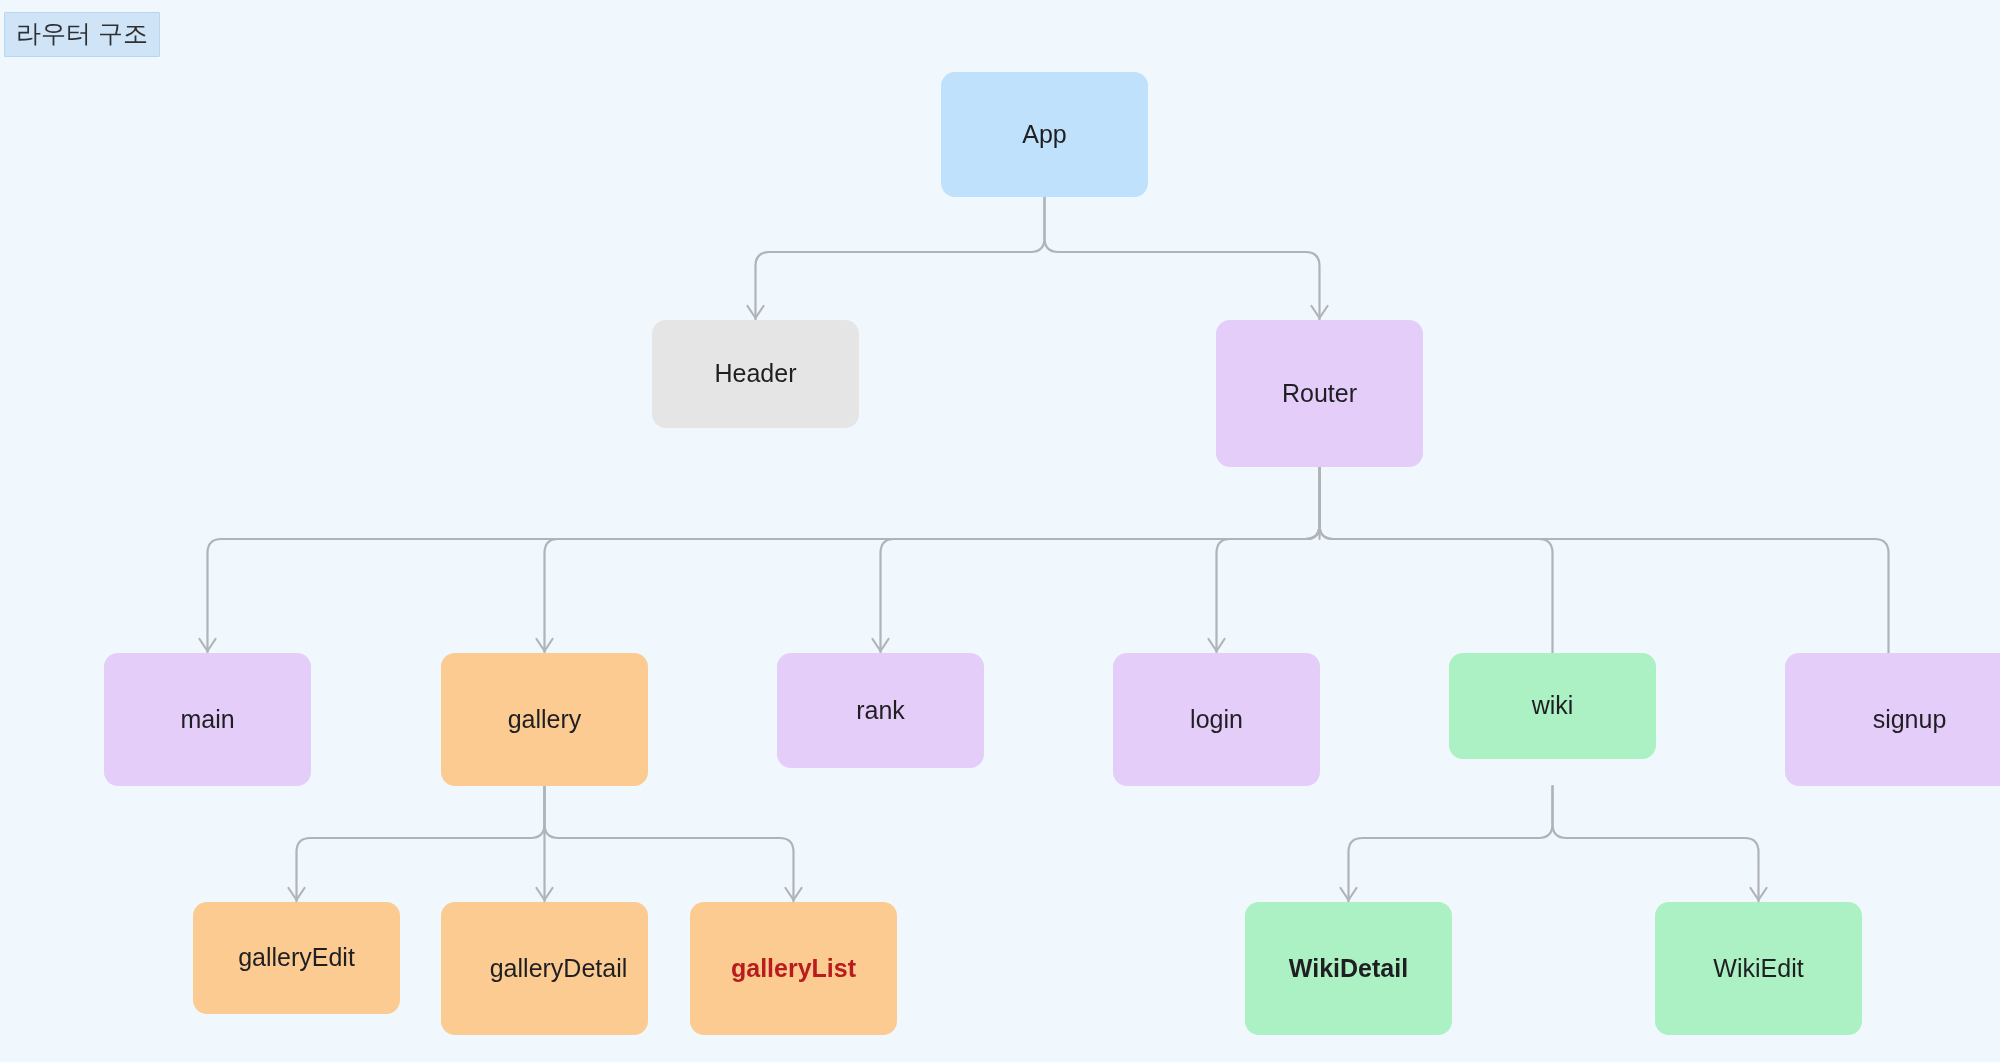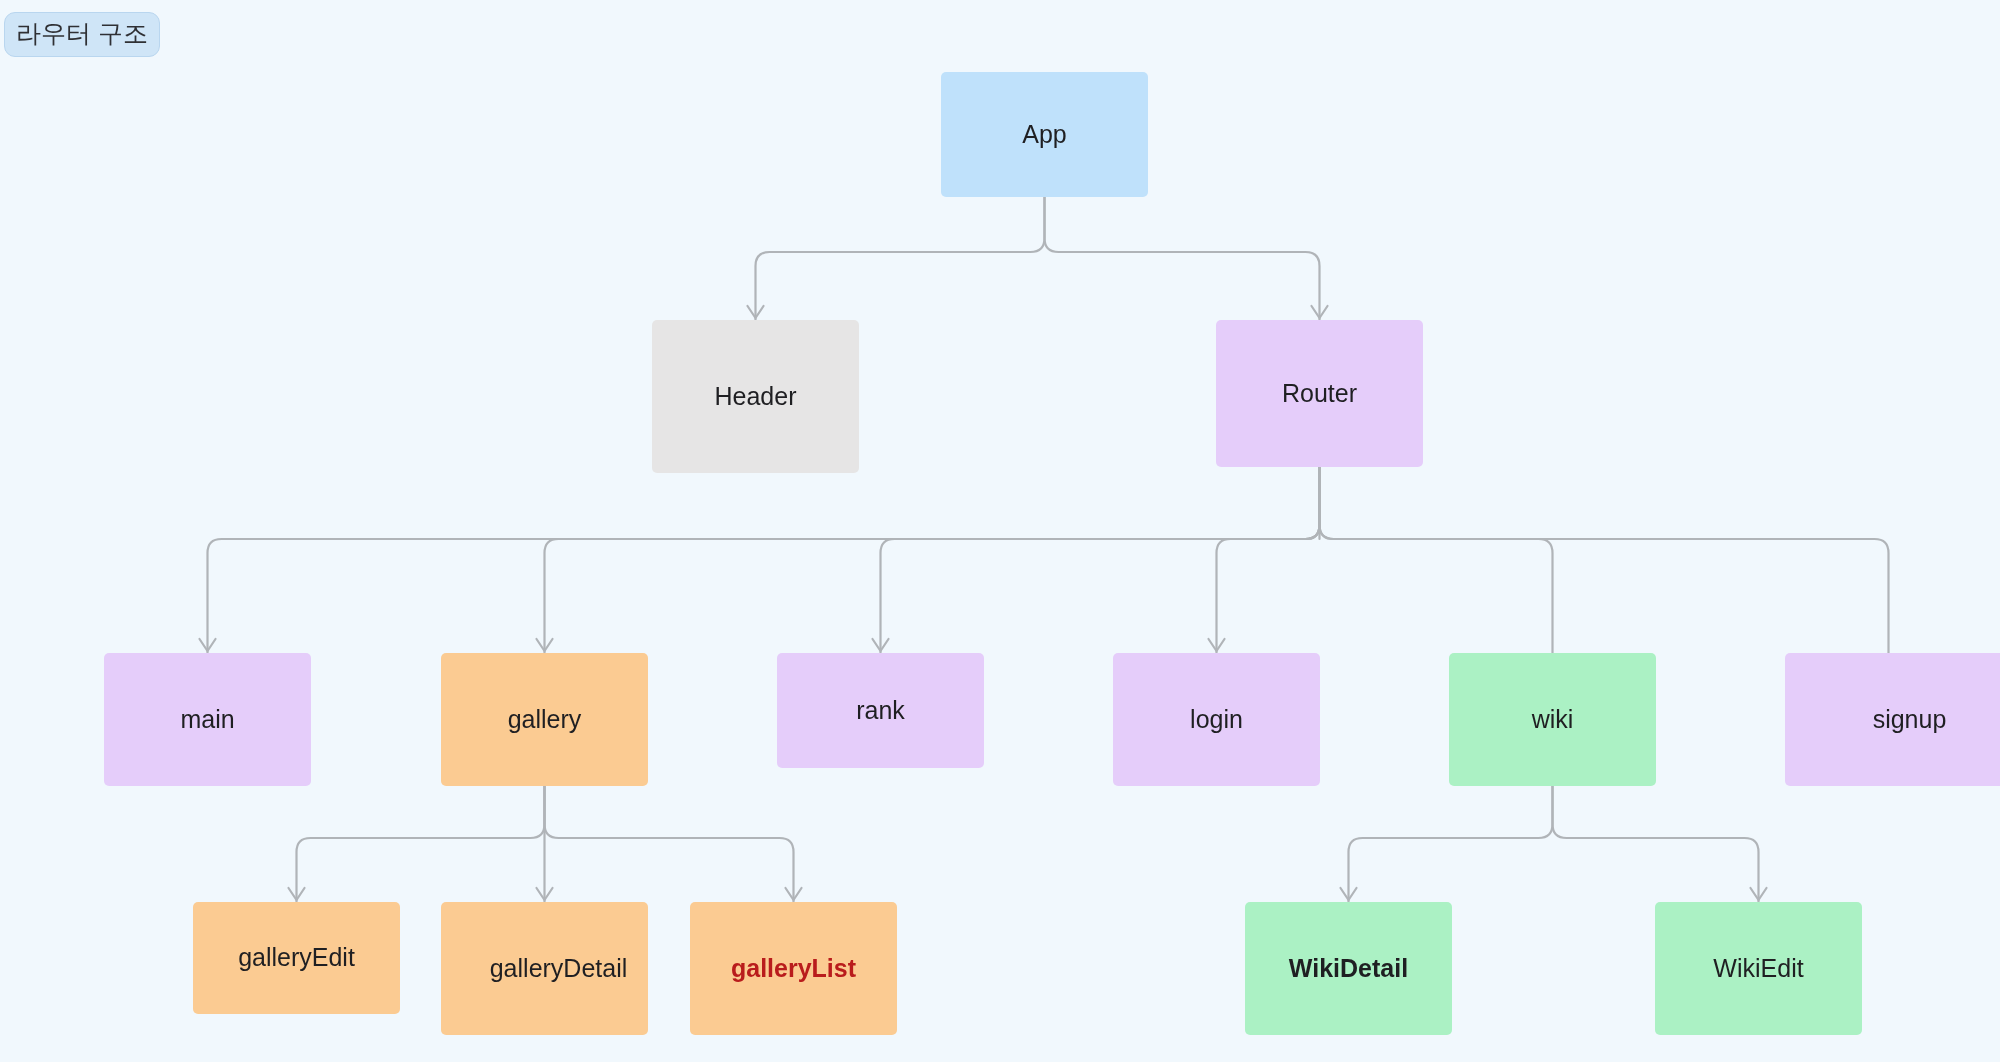--- a/index.html
+++ b/index.html
@@ -22,31 +22,31 @@
     width: 2000px;
     height: 1062px;
     pointer-events: none;
   }
   .diagram-title {
     position: absolute;
     left: 4px;
     top: 12px;
     background: #cfe5f7;
     border: 1px solid #b9d6ef;
-    border-radius: 11px;
+    border-radius: 1px;
     color: #2f3034;
     font-size: 25px;
     line-height: 1;
     padding: 8px 11px 10px 11px;
     font-family: "Liberation Sans", sans-serif;
     white-space: nowrap;
   }
   .node {
     position: absolute;
-    border-radius: 5px;
+    border-radius: 14px;
     display: flex;
     align-items: center;
     justify-content: center;
     color: #1f1f22;
     font-size: 25px;
     line-height: 1.1;
     text-align: center;
     box-sizing: border-box;
     white-space: nowrap;
   }
@@ -87,39 +87,39 @@
       <path d="M 1552.5 786 L 1552.5 824 Q 1552.5 838 1566.5 838 L 1744.5 838 Q 1758.5 838 1758.5 852 L 1758.5 902" fill="none" stroke="#b0b4b8" stroke-width="2.2" stroke-linecap="round"></path>
       <path d="M 1750.5 888 L 1758.5 900 L 1766.5 888" fill="none" stroke="#b0b4b8" stroke-width="2.2" stroke-linecap="round" stroke-linejoin="round"></path>
       <path d="M 1311.5 459 L 1319.5 447 L 1327.5 459" fill="none" stroke="#b0b4b8" stroke-width="2.2" stroke-linecap="round" stroke-linejoin="round"></path>
       <path d="M 1319.5 539 L 1319.5 447" fill="none" stroke="#b0b4b8" stroke-width="2.2" stroke-linecap="round"></path>
     </svg>
 
   <div id="node-layer">
       <div class="node" style="left: 941px; top: 72px; width: 207px; height: 125px; background: rgb(191, 225, 251); color: rgb(31, 31, 34);">
         <span class="node-label">App</span>
       </div>
-      <div class="node" style="left: 652px; top: 320px; width: 207px; height: 153px; background: rgb(230, 229, 229); color: rgb(31, 31, 34);">
+      <div class="node" style="left: 652px; top: 320px; width: 207px; height: 108px; background: rgb(230, 229, 229); color: rgb(31, 31, 34);">
         <span class="node-label">Header</span>
       </div>
       <div class="node" style="left: 1216px; top: 320px; width: 207px; height: 147px; background: rgb(229, 205, 250); color: rgb(31, 31, 34);">
         <span class="node-label">Router</span>
       </div>
       <div class="node" style="left: 104px; top: 653px; width: 207px; height: 133px; background: rgb(229, 205, 250); color: rgb(31, 31, 34);">
         <span class="node-label">main</span>
       </div>
       <div class="node" style="left: 441px; top: 653px; width: 207px; height: 133px; background: rgb(251, 203, 146); color: rgb(31, 31, 34);">
         <span class="node-label">gallery</span>
       </div>
       <div class="node" style="left: 777px; top: 653px; width: 207px; height: 115px; background: rgb(229, 205, 250); color: rgb(31, 31, 34);">
         <span class="node-label">rank</span>
       </div>
       <div class="node" style="left: 1113px; top: 653px; width: 207px; height: 133px; background: rgb(229, 205, 250); color: rgb(31, 31, 34);">
         <span class="node-label">login</span>
       </div>
-      <div class="node" style="left: 1449px; top: 653px; width: 207px; height: 133px; background: rgb(171, 241, 196); color: rgb(31, 31, 34); justify-content: center;">
+      <div class="node" style="left: 1449px; top: 653px; width: 207px; height: 106px; background: rgb(171, 241, 196); color: rgb(31, 31, 34); justify-content: center;">
         <span class="node-label">wiki</span>
       </div>
       <div class="node" style="left: 1785px; top: 653px; width: 249px; height: 133px; background: rgb(229, 205, 250); color: rgb(31, 31, 34);">
         <span class="node-label">signup</span>
       </div>
       <div class="node" style="left: 193px; top: 902px; width: 207px; height: 112px; background: rgb(251, 203, 146); color: rgb(31, 31, 34);">
         <span class="node-label">galleryEdit</span>
       </div>
       <div class="node" style="left: 441px; top: 902px; width: 207px; height: 133px; background: rgb(251, 203, 146); color: rgb(31, 31, 34); padding-left: 28px;">
         <span class="node-label">galleryDetail</span>

